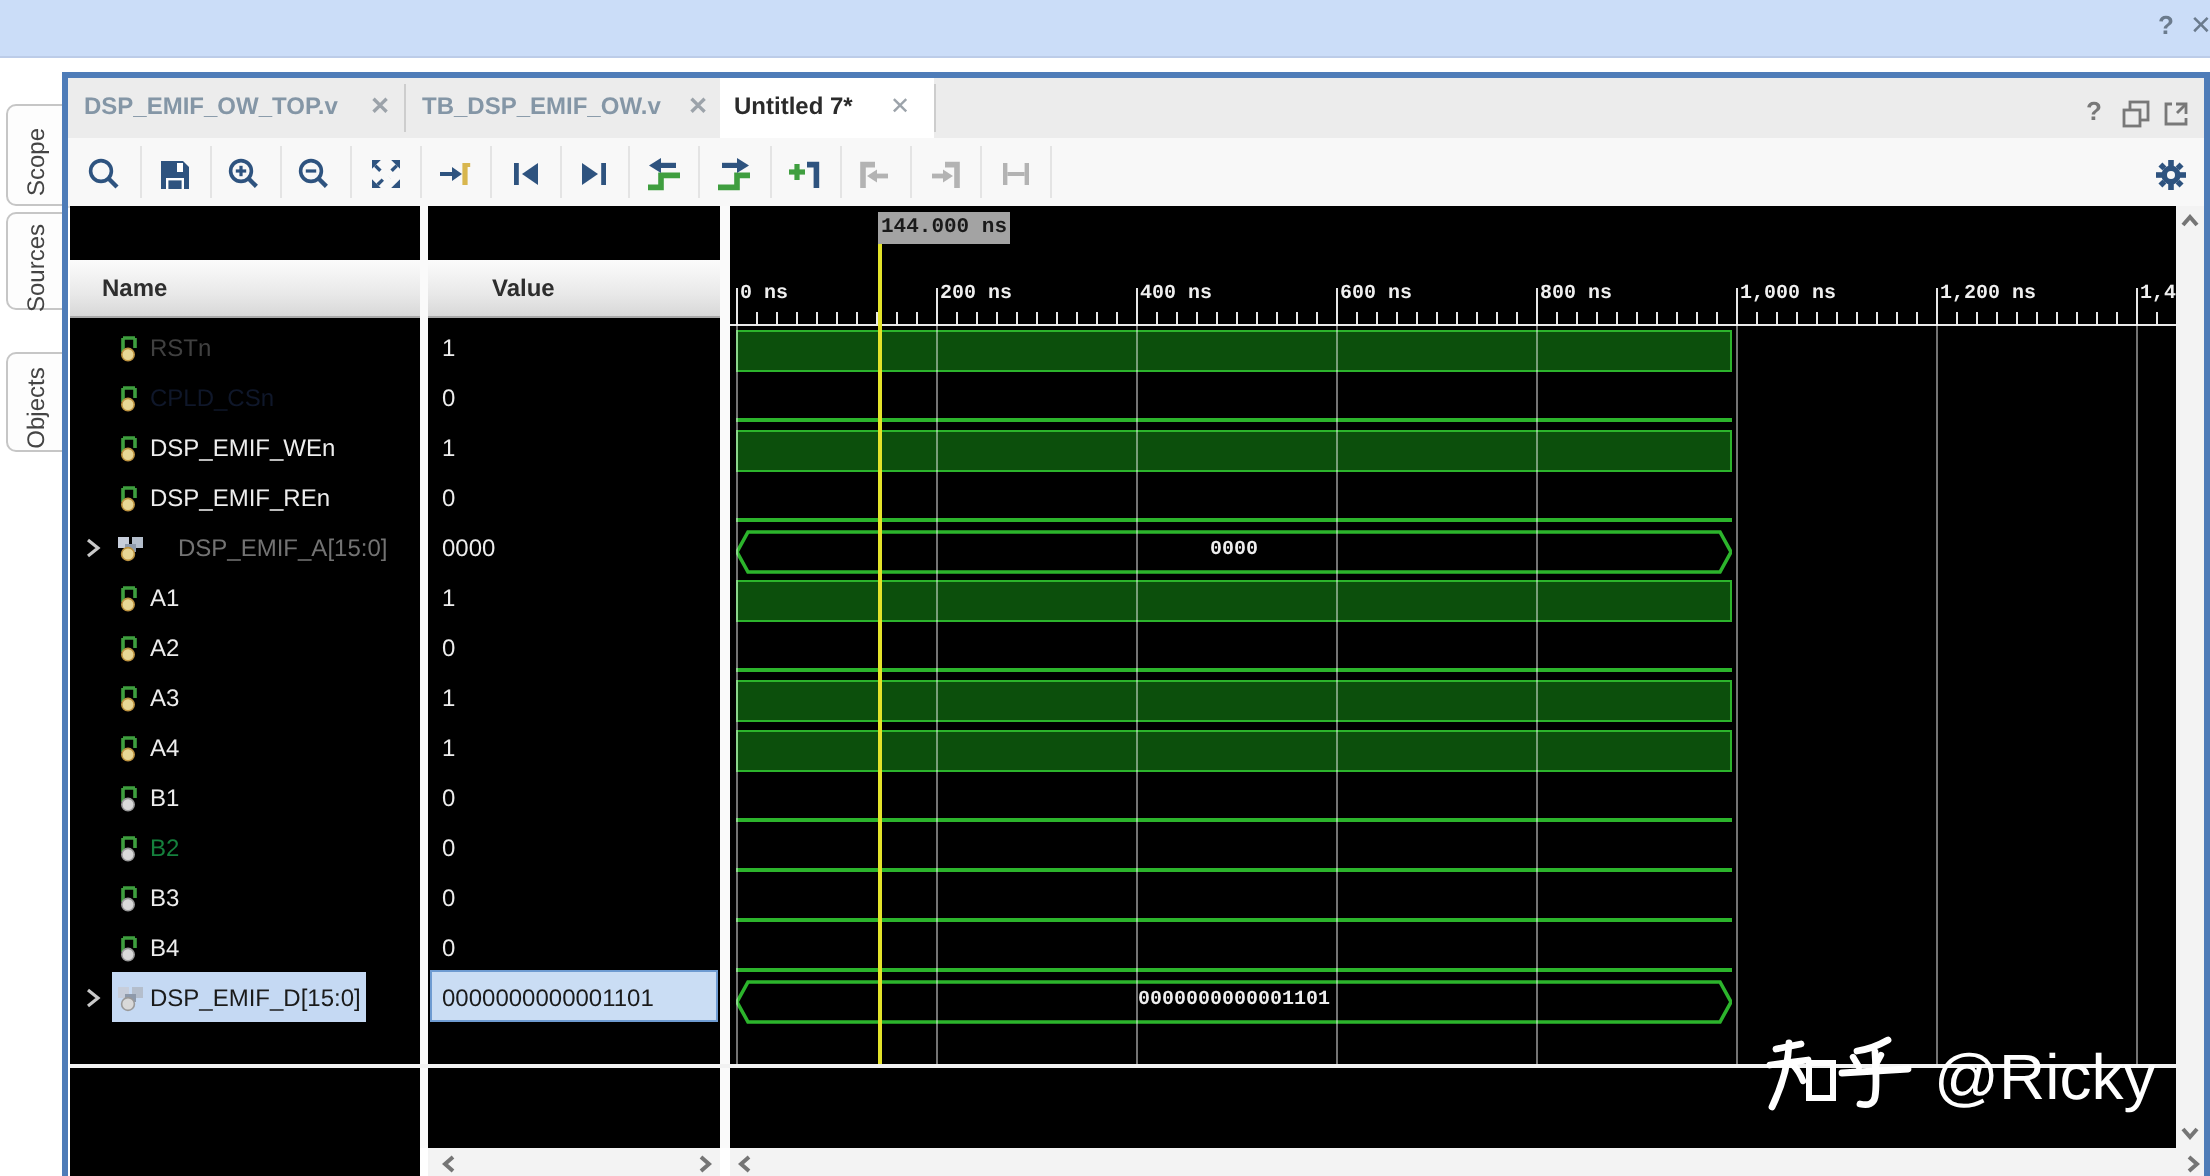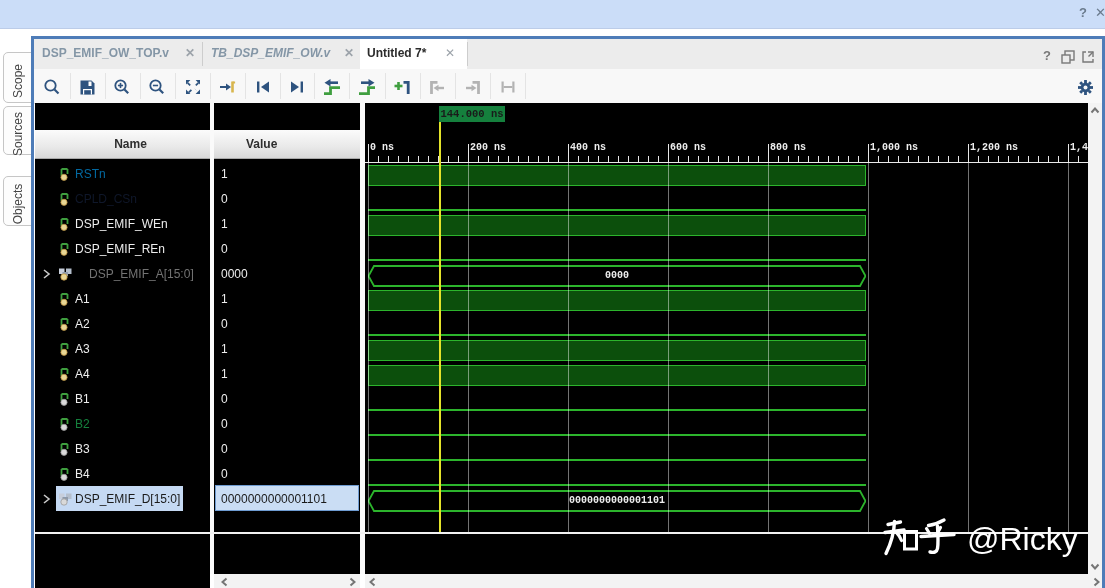--- a/index.html
+++ b/index.html
@@ -64,21 +64,21 @@
       <span>Objects</span>
     </div>
 
   <div class="abs pborder" style="left:31px;top:36px;width:1074px;height:3px;"></div>
   <div class="abs pborder" style="left:31px;top:36px;width:3px;height:552px;"></div>
   <div class="abs pborder" style="left:1102px;top:36px;width:3px;height:552px;"></div>
 
   <div class="abs" id="tabstrip"></div>
   <div class="abs tab" style="left:34px;width:168px;"><span style="margin-left:8px;">DSP_EMIF_OW_TOP.v</span><span class="x" style="left:151px;">✕</span></div>
   <div class="abs tabsep" style="left:202px;top:42px;"></div>
-  <div class="abs tab" style="left:203px;width:157px;"><span style="margin-left:8px;font-style:italic;">TB_DSP_EMIF_OW.v</span><span class="x" style="left:141px;">✕</span></div>
+  <div class="abs tab" style="left:203px;width:157px;"><span style="margin-left:8px;">TB_DSP_EMIF_OW.v</span><span class="x" style="left:141px;">✕</span></div>
   <div class="abs tab" style="left:360px;width:107px;background:#FFF;color:#2b2b2b;font-weight:bold;height:30px;"><span style="margin-left:7px;">Untitled 7*</span><span class="x" style="left:85px;font-weight:normal;">✕</span></div>
   <div class="abs tabsep" style="left:467px;top:42px;"></div>
 
   <div class="abs" style="left:1043px;top:48px;color:#787878;font-size:13px;font-weight:bold;">?</div>
   <svg class="abs" style="left:1061px;top:50px;" width="14" height="14" viewBox="0 0 14 14">
     <rect x="4" y="1" width="9" height="9" fill="none" stroke="#787878" stroke-width="1.4"></rect>
     <rect x="1" y="5" width="8" height="8" fill="#ECECEC" stroke="#787878" stroke-width="1.4"></rect>
   </svg>
   <svg class="abs" style="left:1081px;top:50px;" width="14" height="14" viewBox="0 0 14 14">
     <path d="M5 2 H2 V12 H12 V9" fill="none" stroke="#787878" stroke-width="1.4"></path>
@@ -192,30 +192,30 @@
     <circle cx="8.5" cy="8.5" r="4.8" fill="#2E537F"></circle>
     <circle cx="8.5" cy="8.5" r="2" fill="#F8F8F8"></circle>
   </svg>
 
   <div class="abs blackbg" style="left:35px;top:103px;width:175px;height:485px;"></div>
   <div class="abs colsep" style="left:210px;top:103px;width:4px;height:471px;"></div>
   <div class="abs blackbg" style="left:214px;top:103px;width:146px;height:471px;"></div>
   <div class="abs colsep" style="left:360px;top:103px;width:5px;height:471px;"></div>
   <div class="abs blackbg" style="left:365px;top:103px;width:723px;height:471px;"></div>
 
-  <div class="abs hdr" style="left:35px;width:175px;text-align:center;"><span style="margin-left:16px;">Name</span></div>
+  <div class="abs hdr" style="left:35px;width:175px;"><span style="margin-left:16px;">Name</span></div>
   <div class="abs hdr" style="left:214px;width:146px;"><span style="margin-left:32px;">Value</span></div>
 
   <div id="names">
 
 <svg class="abs" style="left:59px;top:167px;" width="13" height="14" viewBox="0 0 13 14">
         <path d="M2.5 2 V9 M2.5 2 H8.5 M8.5 2 V7" fill="none" stroke="#3E9E3E" stroke-width="1.8"></path>
         <circle cx="5" cy="10.3" r="3.1" fill="#E8D695" stroke="#BE9440" stroke-width="0.8"></circle>
       </svg>
-<div class="abs sig" style="left:75px;top:162px;color:#0369a1;">RSTn</div>
+<div class="abs sig" style="left:75px;top:162px;color:#404040;">RSTn</div>
 <div class="abs val" style="left:221px;top:162px;">1</div>
 
 <svg class="abs" style="left:59px;top:192px;" width="13" height="14" viewBox="0 0 13 14">
         <path d="M2.5 2 V9 M2.5 2 H8.5 M8.5 2 V7" fill="none" stroke="#3E9E3E" stroke-width="1.8"></path>
         <circle cx="5" cy="10.3" r="3.1" fill="#E8D695" stroke="#BE9440" stroke-width="0.8"></circle>
       </svg>
 <div class="abs sig" style="left:75px;top:187px;color:#0f172a;">CPLD_CSn</div>
 <div class="abs val" style="left:221px;top:187px;">0</div>
 
 <svg class="abs" style="left:59px;top:217px;" width="13" height="14" viewBox="0 0 13 14">
@@ -340,21 +340,21 @@
 <div class="abs lo" style="left:368px;top:409px;width:498px;height:2px;"></div>
 <div class="abs lo" style="left:368px;top:434px;width:498px;height:2px;"></div>
 <div class="abs lo" style="left:368px;top:459px;width:498px;height:2px;"></div>
 <div class="abs lo" style="left:368px;top:484px;width:498px;height:2px;"></div>
 <svg class="abs" style="left:368px;top:490px;" width="498" height="22" viewBox="0 0 498 22">
         <polygon points="0.5,11 6,1 492,1 497.5,11 492,21 6,21" fill="#000" stroke="#2CB42C" stroke-width="1.8"></polygon>
       </svg>
 <div class="abs busval mono" style="left:368px;top:495px;width:498px;text-align:center;">0000000000001101</div>
 <div class="abs gridv"></div>
 <div class="abs" style="left:439px;top:122px;width:2px;height:411px;background:#E3E32A;"></div>
-<div class="abs mono" style="left:439px;top:106px;width:66px;height:16px;background:#15803d;color:#1a1a1a;font-size:10.5px;font-weight:bold;line-height:16px;text-align:center;">144.000 ns</div>
+<div class="abs mono" style="left:439px;top:106px;width:66px;height:16px;background:#a3a3a3;color:#1a1a1a;font-size:10.5px;font-weight:bold;line-height:16px;text-align:center;">144.000 ns</div>
 <div class="abs" style="left:35px;top:532px;width:1053px;height:2px;background:#F2F2F2;"></div>
 <svg class="abs" style="left:880px;top:515px;" width="210" height="48" viewBox="0 0 210 48">
 <g stroke="#FFF" fill="none" stroke-linecap="round">
   <path d="M8 9.5 L20.5 7" stroke-width="3.4"></path>
   <path d="M5 17.5 L24 15" stroke-width="3.4"></path>
   <path d="M14.5 6.5 Q14 22 6 38.5" stroke-width="3.4"></path>
   <path d="M16.5 17.5 Q19.5 20.5 21.5 25.5" stroke-width="3.2"></path>
   <rect x="24.5" y="16.5" width="12" height="17.5" stroke-width="3"></rect>
   <path d="M64 5 Q56 9.5 48.5 10.5" stroke-width="3.4"></path>
   <path d="M46.5 13.5 L49.5 18.5" stroke-width="3.2"></path>

